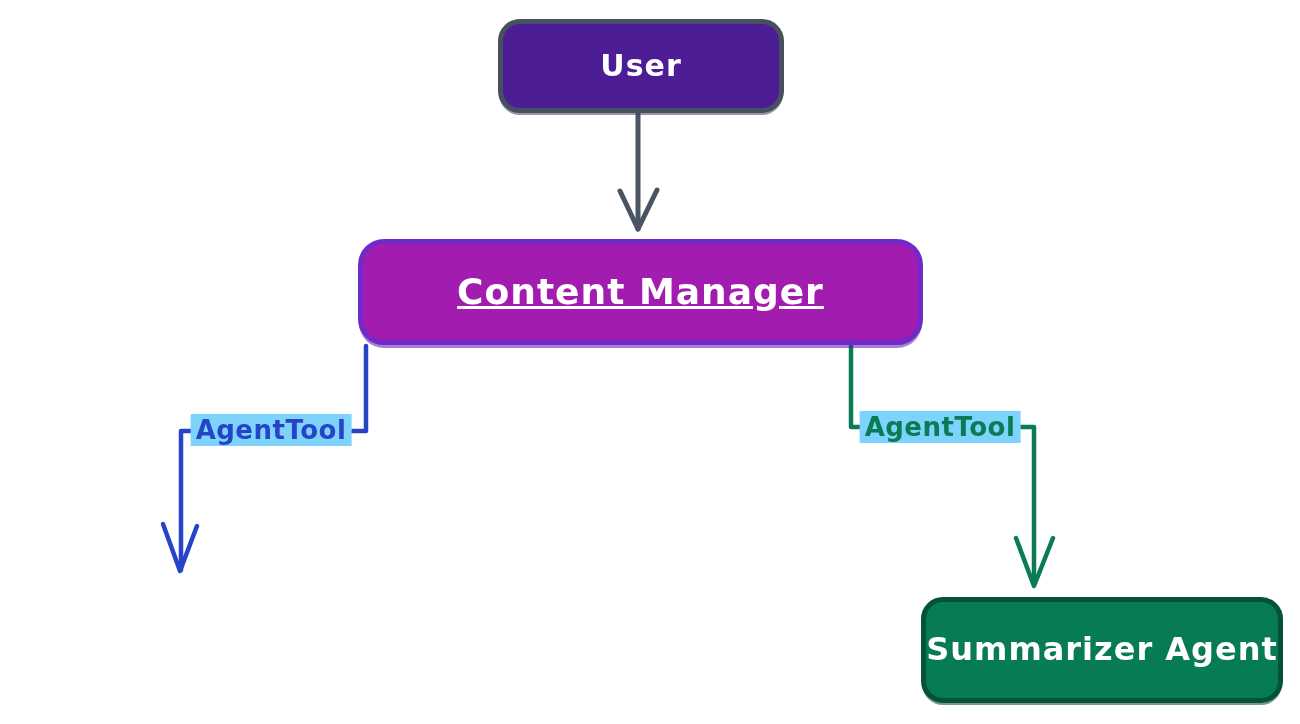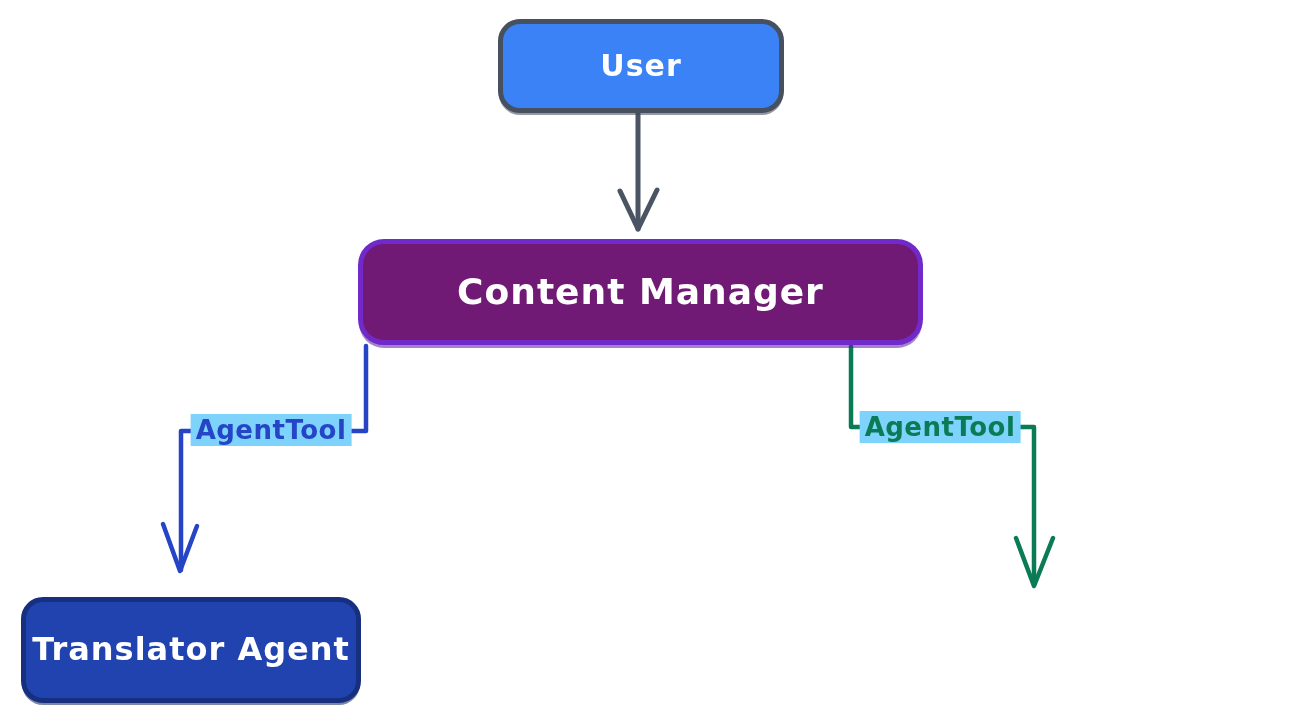--- a/index.html
+++ b/index.html
@@ -85,30 +85,30 @@
     <path class="edge" stroke-width="5" d="M638 114 L638 229" stroke="#4a5462"></path>
     <path class="edge" stroke-width="5" d="M620 191 L638 229 L657 190" stroke="#4a5462"></path>
 
     <path class="edge" stroke-width="4.5" d="M366 346 L366 431 L181 431 L181 570" stroke="#2545c6"></path>
     <path class="edge" stroke-width="4.5" d="M163 524 L180 571 L197 526" stroke="#2545c6"></path>
 
     <path class="edge" stroke-width="4.5" d="M851 346 L851 427 L1034 427 L1034 584" stroke="#0b7b55"></path>
     <path class="edge" stroke-width="4.5" d="M1016 538 L1034 586 L1053 538" stroke="#0b7b55"></path>
   </svg>
 
-  <div class="node node-user" style="background-color: #3b82f6; border-color: rgb(70, 80, 94); color: rgb(255, 255, 255);">
+  <div class="node node-user" style="background-color: #4c1d95; border-color: rgb(70, 80, 94); color: rgb(255, 255, 255);">
     <span class="node-label">User</span>
   </div>
 
-  <div class="node node-manager" style="background-color: #701a75; border-color: rgb(114, 41, 201); color: rgb(255, 255, 255);">
+  <div class="node node-manager" style="background-color: #a21caf; border-color: rgb(114, 41, 201); color: rgb(255, 255, 255); text-decoration: underline;">
     <span class="node-label">Content Manager</span>
   </div>
 
-  <div class="node node-translator" style="background-color: rgb(33, 67, 175); border-color: rgb(22, 47, 126); color: rgb(255, 255, 255);">
-    <span class="node-label">Translator Agent</span>
+
+  <div class="node node-summarizer" style="background-color: rgb(7, 122, 86); border-color: rgb(4, 82, 58); color: rgb(255, 255, 255);">
+    <span class="node-label">Summarizer Agent</span>
   </div>
-
 
   <span class="edge-label edge-label-left" style="color: rgb(37, 69, 198);">AgentTool</span>
 
   <span class="edge-label edge-label-right" style="color: rgb(11, 123, 85);">AgentTool</span>
 
 </div>
 
 </body></html>

